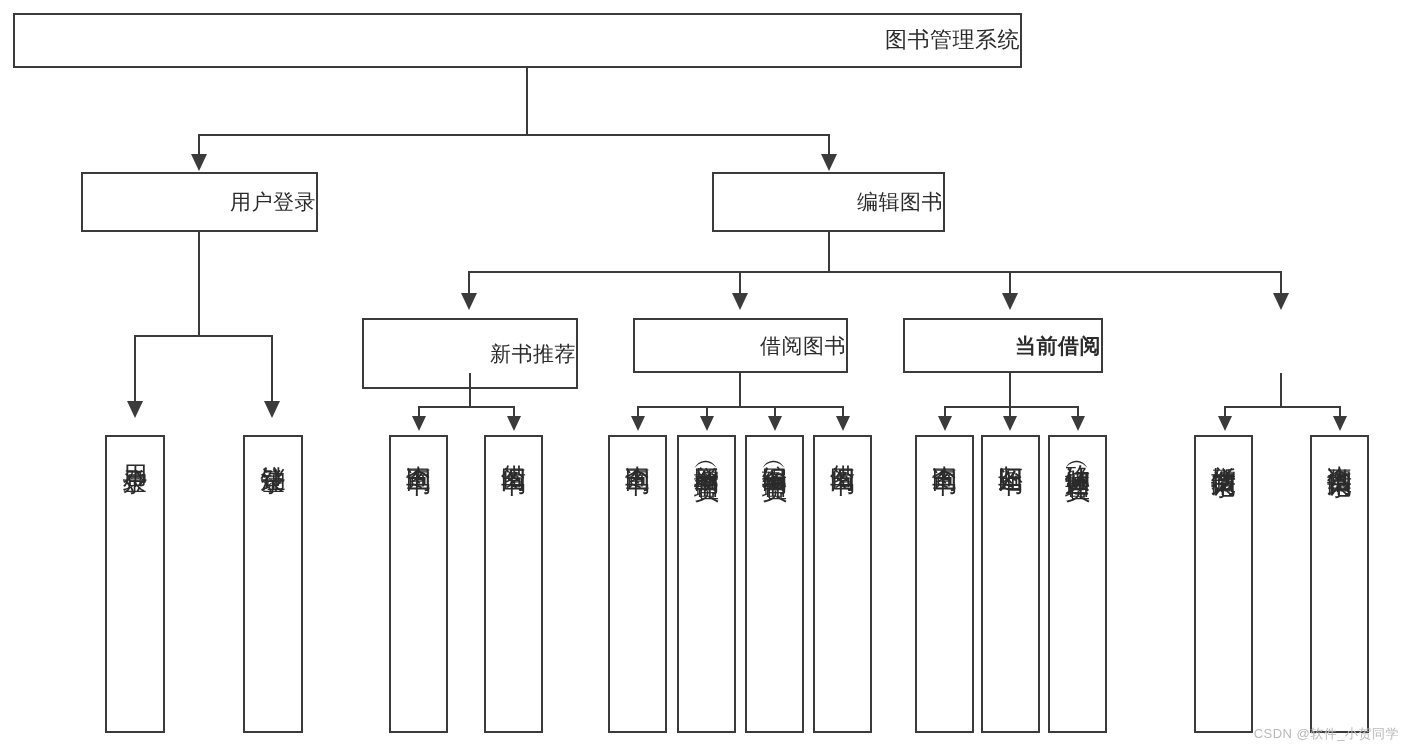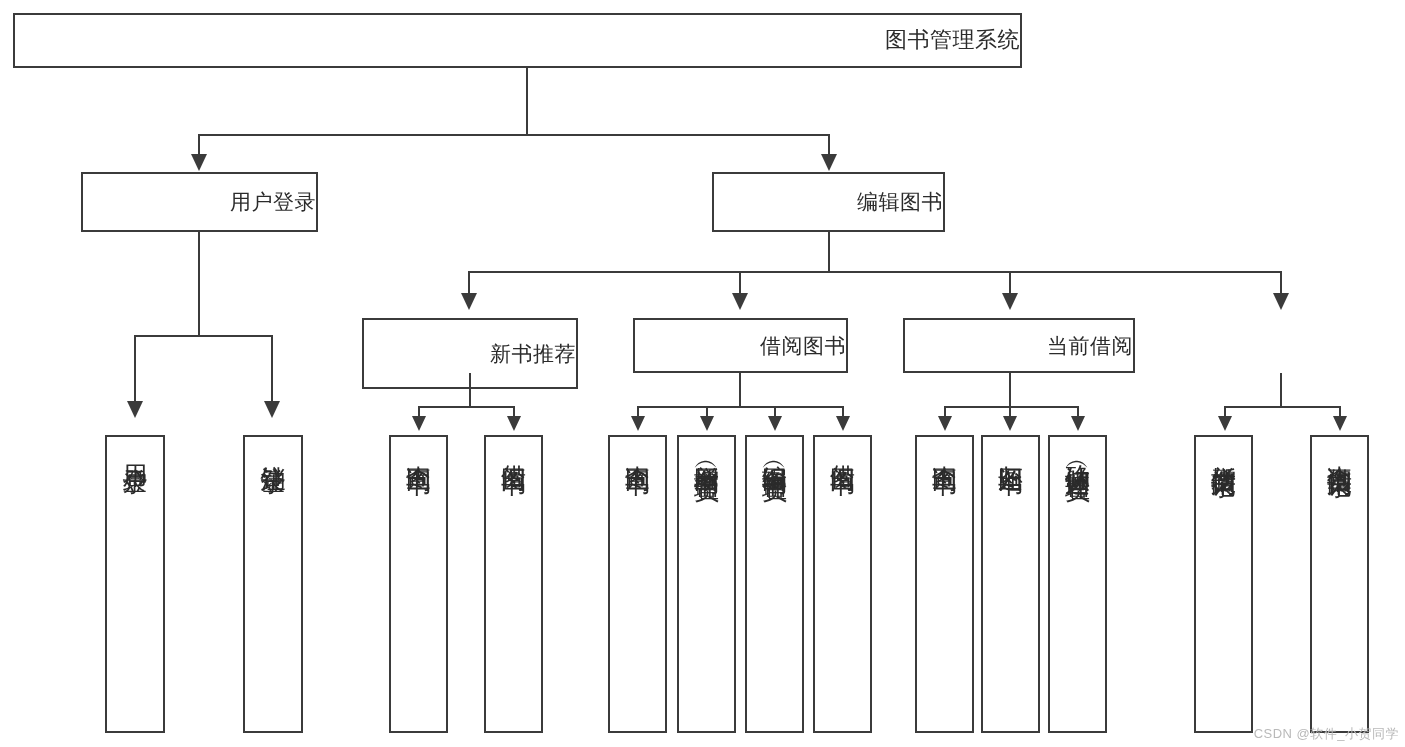--- a/index.html
+++ b/index.html
@@ -129,21 +129,21 @@
   <div class="arrow" style="left:1002px;top:293px;"></div>
   <div class="vline" style="left:1280px;top:271px;height:24px;"></div>
   <div class="arrow" style="left:1273px;top:293px;"></div>
 
   <div class="node horiz" id="node-new-book-recommend" style="left:362px;top:318px;width:216px;height:71px;">
     <span class="label">新书推荐</span>
   </div>
   <div class="node horiz" id="node-book-borrow" style="left:633px;top:318px;width:215px;height:55px;">
     <span class="label">借阅图书</span>
   </div>
-  <div class="node horiz" id="node-current-borrow" style="left:903px;top:318px;width:232px;height:55px;">
+  <div class="node horiz" id="node-current-borrow" style="left:903px;top:318px;width:200px;height:55px;font-weight:bold;">
     <span class="label">当前借阅</span>
   </div>
 
   <div class="vline" style="left:469px;top:373px;height:34px;"></div>
   <div class="hline" style="left:418px;top:406px;width:96px;"></div>
   <div class="vline" style="left:418px;top:406px;height:12px;"></div>
   <div class="arrow small" style="left:412px;top:416px;"></div>
   <div class="vline" style="left:513px;top:406px;height:12px;"></div>
   <div class="arrow small" style="left:507px;top:416px;"></div>
 

